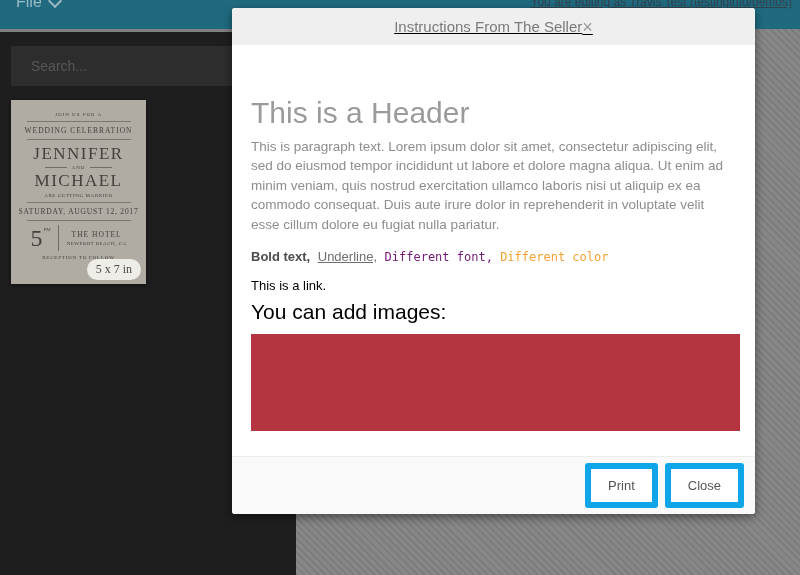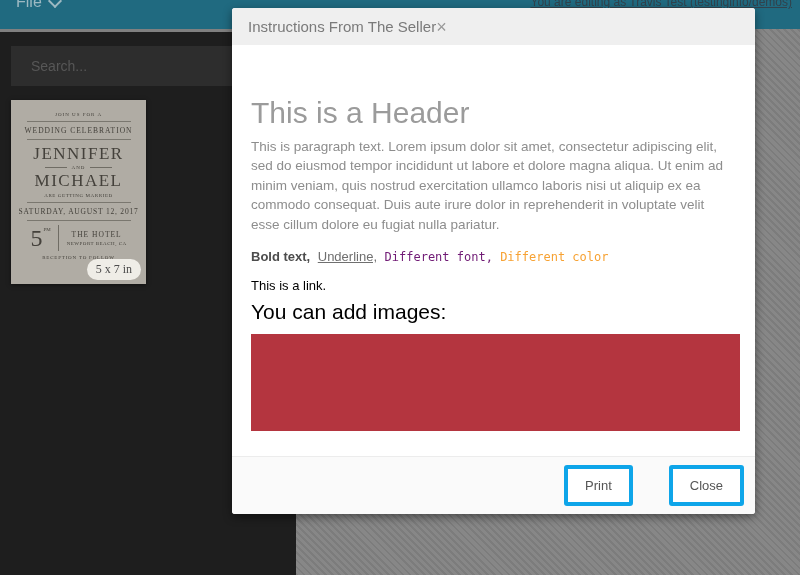--- a/index.html
+++ b/index.html
@@ -45,39 +45,39 @@
               font-family:Liberation Serif, serif;font-size:12px;padding:3px 9px;border-radius:11px;}
 
   
   .workspace{position:absolute;left:296px;top:29px;width:504px;height:546px;
              background:repeating-linear-gradient(45deg,#7c7c7c 0 2px,#878787 2px 5px);z-index:0;}
 
   
   .modal{position:absolute;left:232px;top:8px;width:523px;height:506px;background:#fff;
          border-radius:3px;box-shadow:0 3px 10px rgba(0,0,0,.45);z-index:5;display:flex;flex-direction:column;}
   .modal-header{height:37px;background:#efefef;border-radius:3px 3px 0 0;display:flex;align-items:center;
-                justify-content:flex-start;padding:0 16px;flex:0 0 auto;}
+                justify-content:center;padding:0 16px;flex:0 0 auto;text-decoration:underline;}
   .modal-title{color:#7a7a7a;font-size:15px;}
   .modal-close{background:none;border:none;color:#9a9a9a;font-size:18px;line-height:18px;cursor:pointer;padding:0;}
   .modal-body{flex:1 1 auto;padding:0 19px;overflow:hidden;}
   .modal-body h1{margin:50px 0 6px 0;font-size:30px;font-weight:300;color:#9b9b9b;line-height:36px;}
   .modal-body p.para{margin:0;color:#8d8d8d;font-size:13.5px;line-height:19.4px;}
   .styles-line{margin:15px 0 0 0;font-size:13px;color:#6f6f6f;}
   .styles-line .b{font-weight:bold;color:#4c4c4c;margin-right:.3em;}
   .styles-line .u{text-decoration:underline;margin-right:.3em;}
   .styles-line .df{font-family:"DejaVu Sans Mono",monospace;font-size:12px;color:#701a75;margin-right:.3em;}
   .styles-line .dc{font-family:"DejaVu Sans Mono",monospace;font-size:12px;color:#f7a233;}
   .link{display:inline-block;margin-top:14px;color:#000000;font-size:13px;text-decoration:none;cursor:pointer;}
   .modal-body h2{margin:6px 0 10px 0;font-size:21px;font-weight:normal;color:#000000;}
   .red-image{width:489px;height:97px;background:#b4353f;}
   .modal-footer{flex:0 0 auto;height:57px;background:#fafafa;border-top:1px solid #ececec;
                 border-radius:0 0 3px 3px;display:flex;align-items:center;justify-content:flex-end;
                 gap:7px;padding-right:11px;}
-  .btn{background:#fff;border:4px solid #0ea5e9;border-radius:3px;color:#555;font-size:13px;
-       padding:9px 17px;cursor:pointer;font-family:"Liberation Sans",sans-serif;margin-left:29px;}
+  .btn{background:#fff;border:6px solid #0ea5e9;border-radius:3px;color:#555;font-size:13px;
+       padding:9px 17px;cursor:pointer;font-family:"Liberation Sans",sans-serif;}
 </style>
 </head>
 <body>
 
 <div class="app">
 
   <div class="top-bar">
     <div class="file-menu">
       <span>File</span>
       <span class="chevron"></span>

